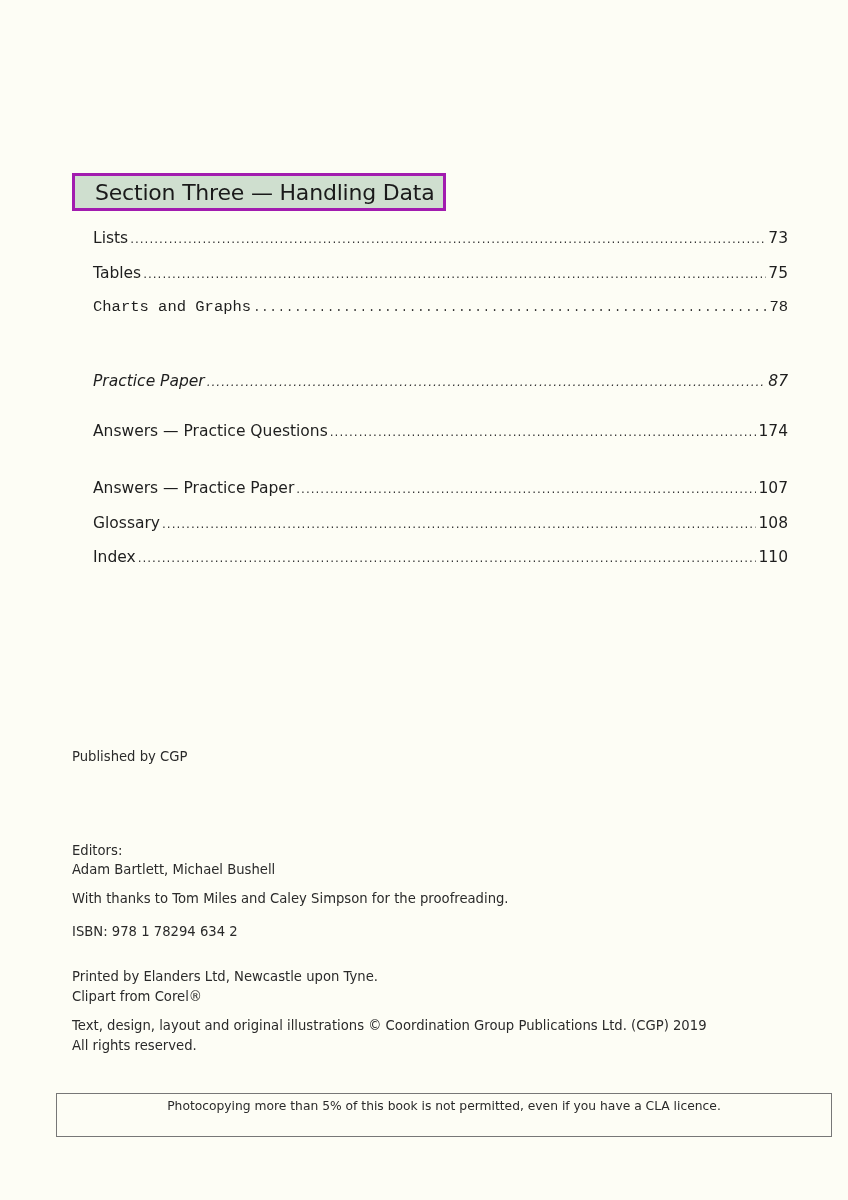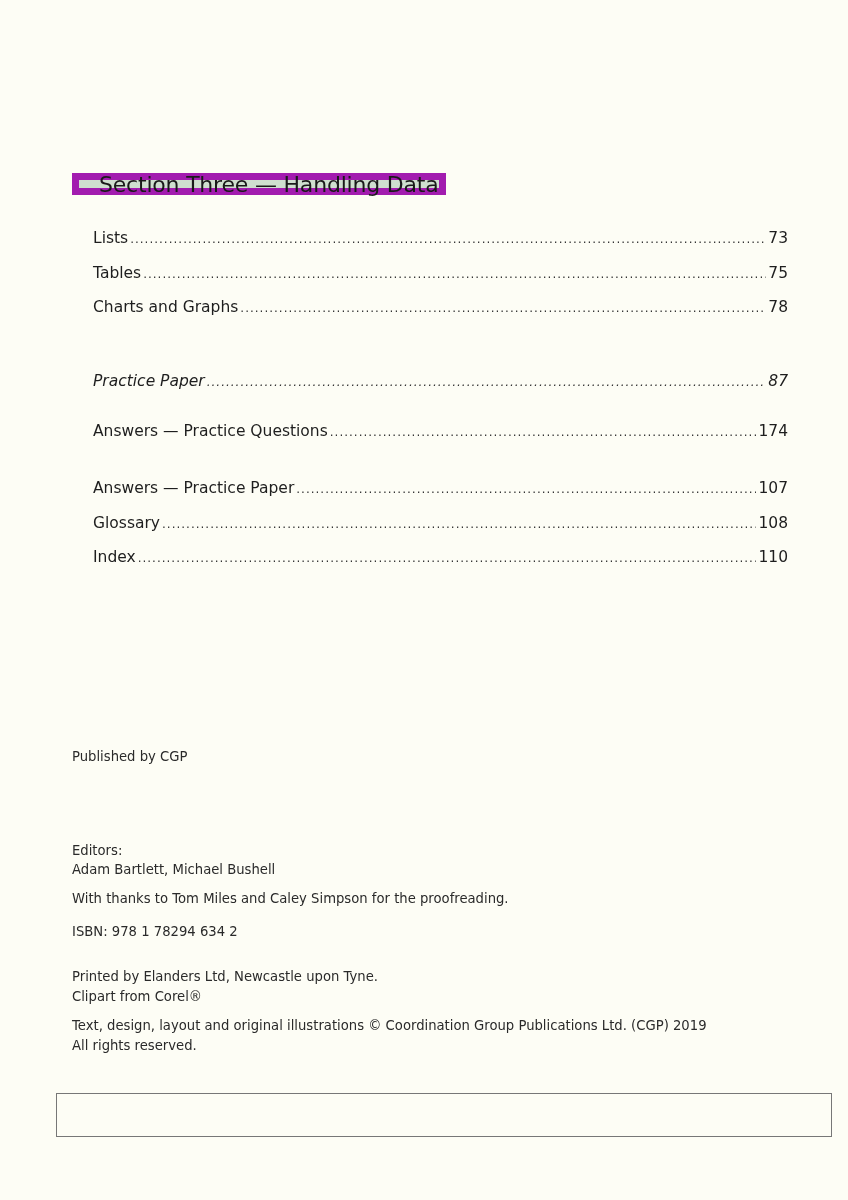--- a/index.html
+++ b/index.html
@@ -1,22 +1,22 @@
 <!DOCTYPE html>
 <html><head>
 <meta charset="utf-8">
 <style>
   html, body { margin:0; padding:0; }
   body {
     width:848px; height:1200px; background:#fdfdf5; position:relative; overflow:hidden;
     font-family:"DejaVu Sans", "Liberation Sans", sans-serif; color:#1e1e1e;
   }
   .section-box {
-    position:absolute; left:72px; top:173px; width:374px; height:22px;
-    background:#cfdfcf; border:7px solid #a21caf; box-sizing:border-box;
+    position:absolute; left:72px; top:173px; width:374px; height:38px;
+    background:#cfdfcf; border:3px solid #a21caf; box-sizing:border-box;
     display:flex; align-items:center; padding-left:20px;
     font-size:22px; color:#1a1a1a; letter-spacing:-0.2px;
   }
   .toc { position:absolute; left:93px; width:695px; }
   .toc-row {
     position:absolute; left:0; width:695px; height:24px;
     display:flex; align-items:baseline; font-size:15.5px; color:#1e1e1e;
   }
   .toc-row .label { white-space:nowrap; padding-right:2px; }
   .toc-row .dots {
@@ -46,21 +46,21 @@
   <div class="toc-row" style="top:229px;">
     <span class="label">Lists</span>
     <span class="dots"></span>
     <span class="page">73</span>
   </div>
   <div class="toc-row" style="top:264px;">
     <span class="label">Tables</span>
     <span class="dots"></span>
     <span class="page">75</span>
   </div>
-  <div class="toc-row" style="top:298px;">
+  <div class="toc-row" style="top:298px;font-family:Liberation Mono, monospace;">
     <span class="label">Charts and Graphs</span>
     <span class="dots"></span>
     <span class="page">78</span>
   </div>
   <div class="toc-row" style="top:372px;font-style:italic;">
     <span class="label">Practice Paper</span>
     <span class="dots"></span>
     <span class="page">87</span>
   </div>
   <div class="toc-row" style="top:422px;">
@@ -89,13 +89,14 @@
 <div class="imprint" style="top:842px;text-align:right;">Editors:</div>
 <div class="imprint" style="top:861px;">Adam Bartlett, Michael Bushell</div>
 <div class="imprint" style="top:890px;">With thanks to Tom Miles and Caley Simpson for the proofreading.</div>
 <div class="imprint" style="top:923px;">ISBN:  978 1 78294 634 2</div>
 <div class="imprint" style="top:968px;">Printed by Elanders Ltd, Newcastle upon Tyne.</div>
 <div class="imprint" style="top:988px;">Clipart from Corel®</div>
 <div class="imprint" style="top:1017px;">Text, design, layout and original illustrations  © Coordination Group Publications Ltd. (CGP) 2019</div>
 <div class="imprint" style="top:1037px;">All rights reserved.</div>
 
 <div class="notice">
+  <div>Photocopying more than 5% of this book is not permitted, even if you have a CLA licence.</div>
 </div>
 
 </body></html>

